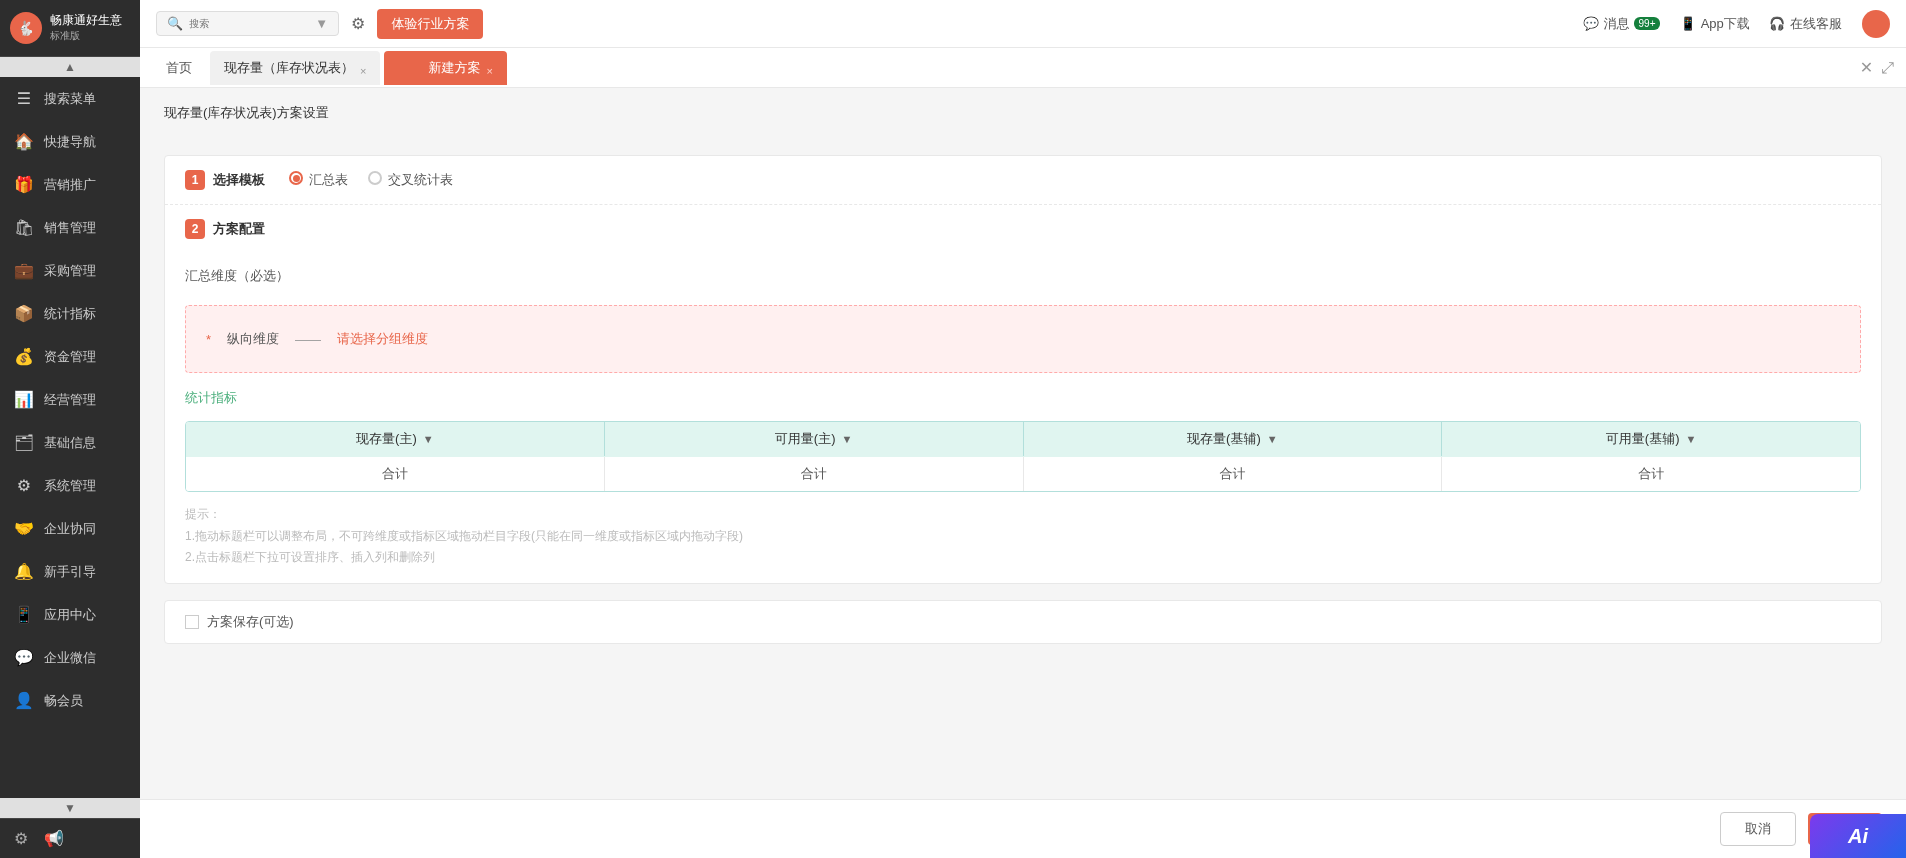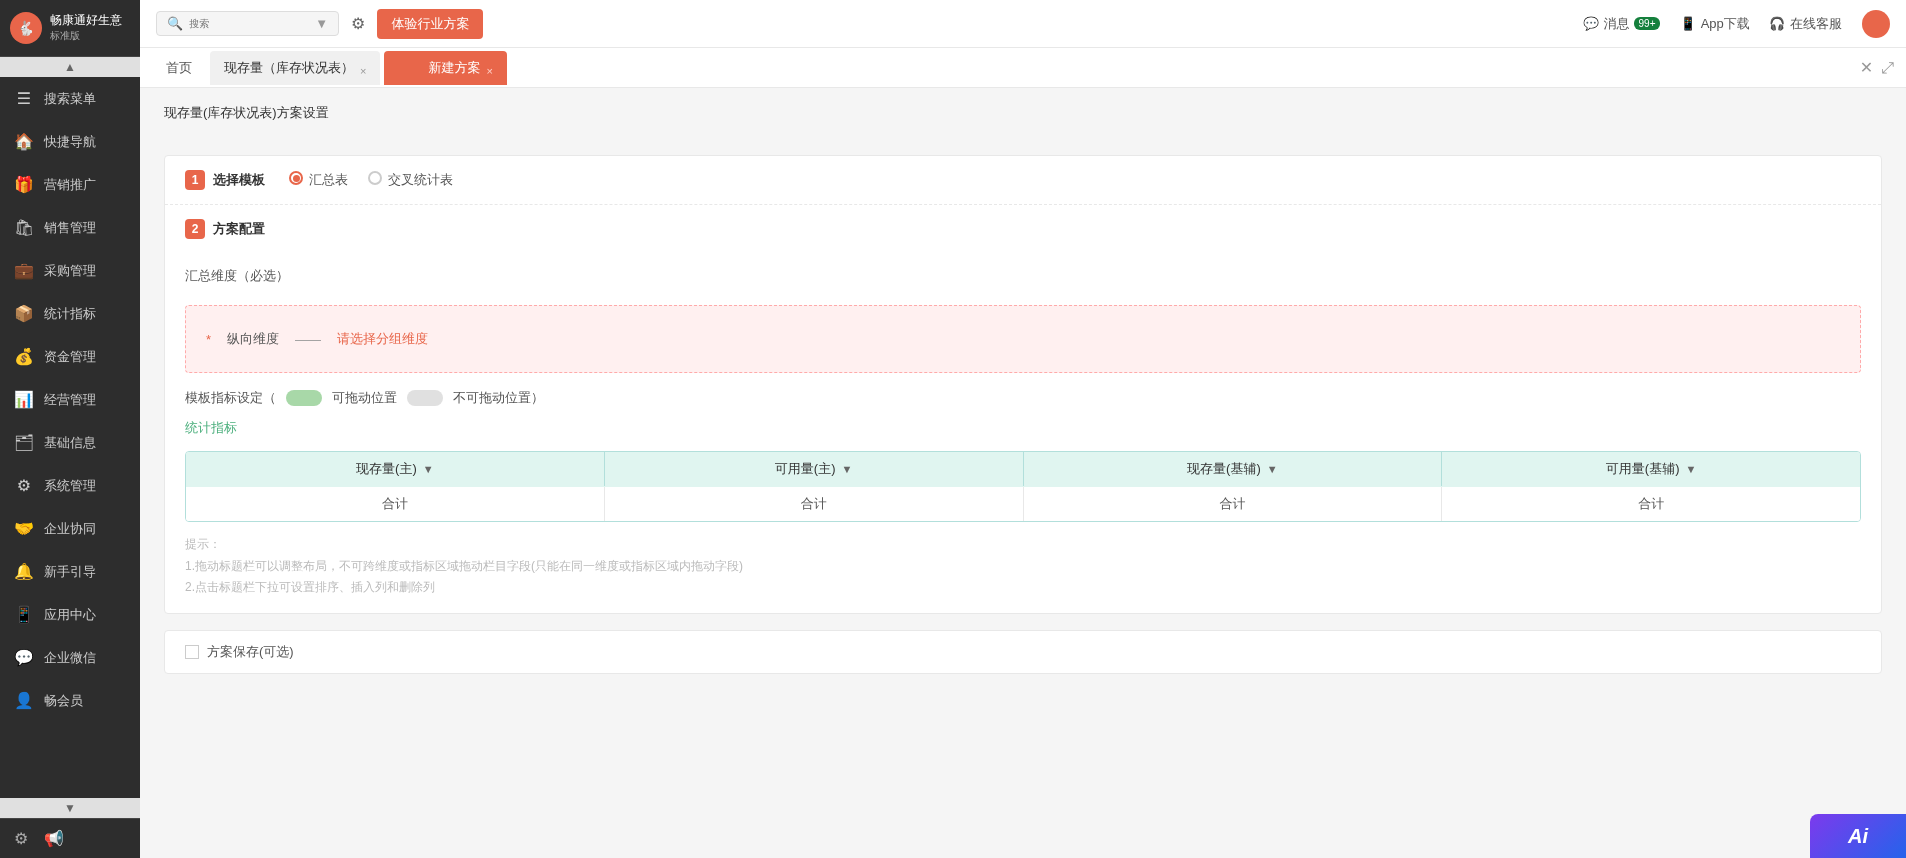--- a/index.html
+++ b/index.html
@@ -524,27 +524,20 @@
       <div class="section-body">
         <div class="field-label">汇总维度（必选）</div>
 
         <div class="dimension-area">
           <span class="dim-required">*</span>
           <span class="dim-label">纵向维度</span>
           <span class="dim-divider">——</span>
           <span class="dim-placeholder">请选择分组维度</span>
         </div>
 
-        <div class="indicator-setting">
-          <span>模板指标设定（</span>
-          <span class="indicator-badge"></span>
-          <span>可拖动位置</span>
-          <span class="indicator-badge-gray"></span>
-          <span>不可拖动位置）</span>
-        </div>
 
         <div class="stats-label">统计指标</div>
 
         <div class="table-area">
           <div class="table-header">
             <div class="th-cell">
               <span>现存量(主)</span>
               <span class="th-chevron">▼</span>
             </div>
             <div class="th-cell">
@@ -576,18 +569,22 @@
       </div>
     </div>
 
     <div class="save-row">
       <div class="checkbox-sq"></div>
       <span class="save-label">方案保存(可选)</span>
     </div>
 
   </div>
 
+  <div class="bottom-bar">
+    <button class="btn-cancel">取消</button>
+    <button class="btn-query">查询</button>
+  </div>
 
 </div>
 
 <div class="ai-badge">
   <span>Ai</span>
 </div>
 
 </body></html>

